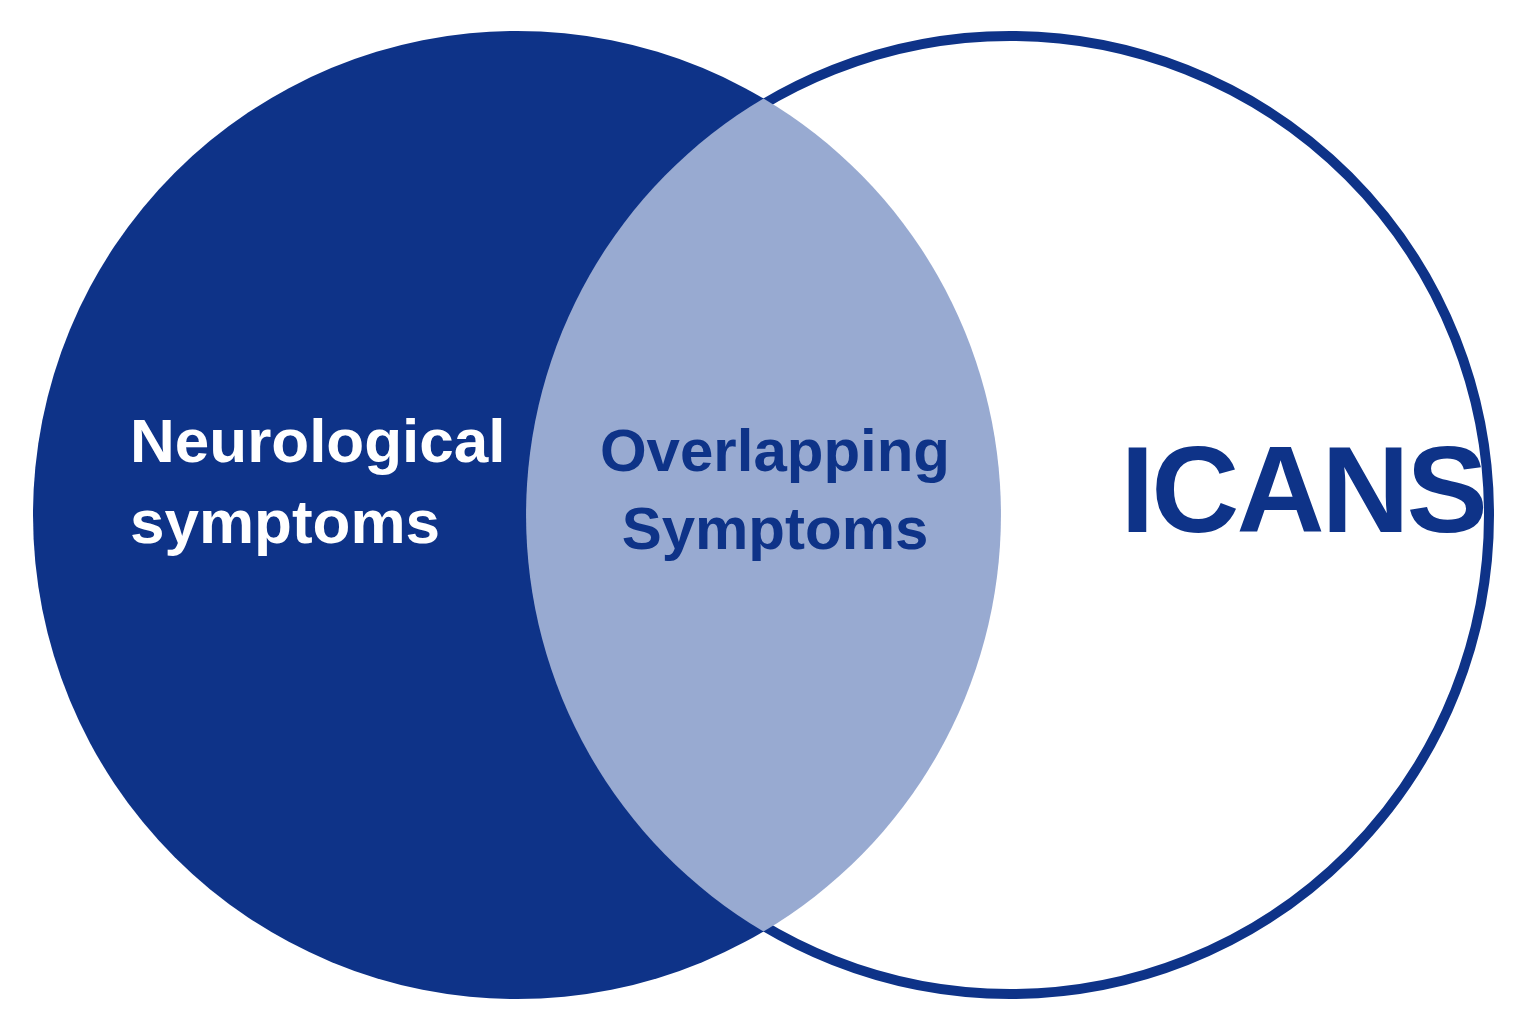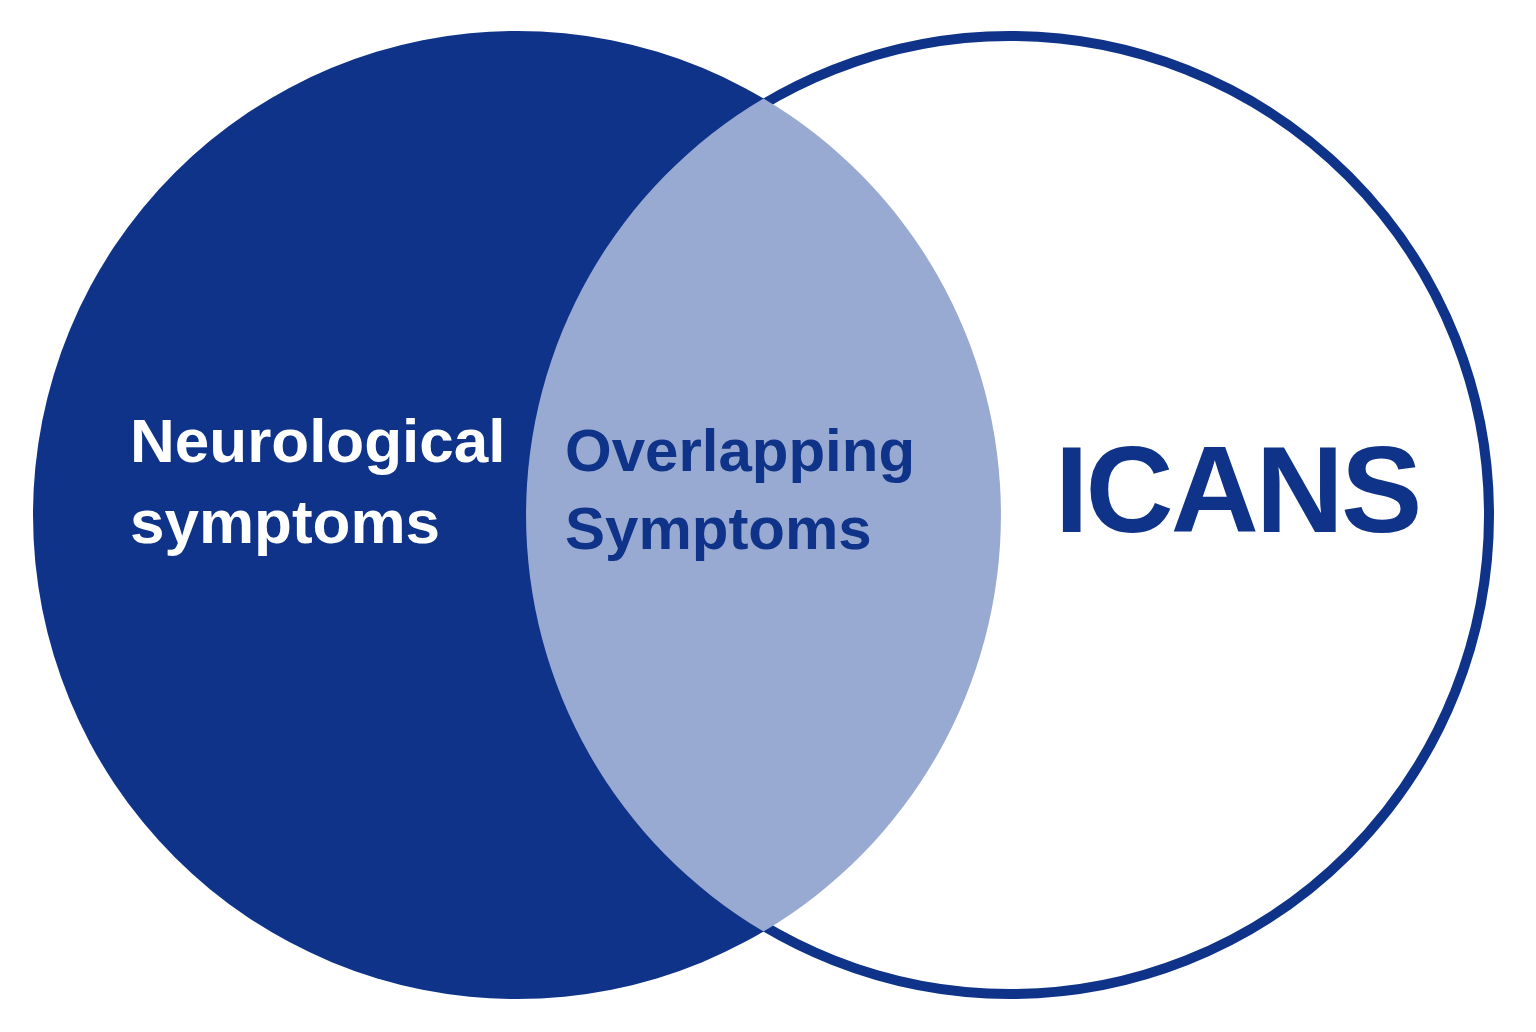--- a/index.html
+++ b/index.html
@@ -48,31 +48,31 @@
     color: var(--color-left-label-text, #ffffff);
     text-align: left;
   }
   .label-overlap {
     left: 565px;
     top: 412px;
     width: 420px;
     font-size: 60px;
     line-height: 78px;
     color: var(--color-navy, #0E3388);
-    text-align: left;
+    text-align: center;
   }
   .label-icans {
-    left: 1012px;
+    left: 1035px;
     top: 420px;
     width: 450px;
     font-size: 122px;
     line-height: 140px;
     letter-spacing: -3px;
     color: var(--color-navy, #0E3388);
-    text-align: center;
+    text-align: right;
   }
 </style>
 </head>
 <body>
 
 <div class="stage">
 
   <svg class="venn-svg" viewBox="0 0 1536 1032" xmlns="http://www.w3.org/2000/svg">
     <circle class="circle-crs" cx="517" cy="515" r="484"></circle>
     <circle class="circle-icans" cx="1010" cy="515" r="479"></circle>

